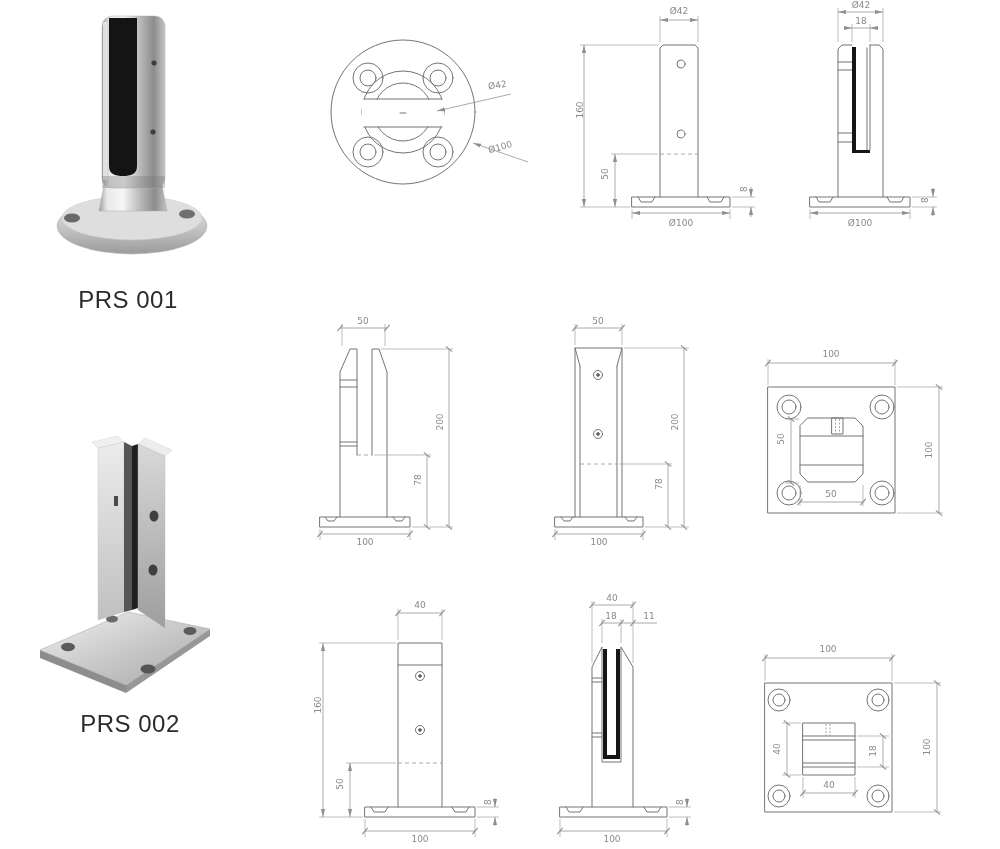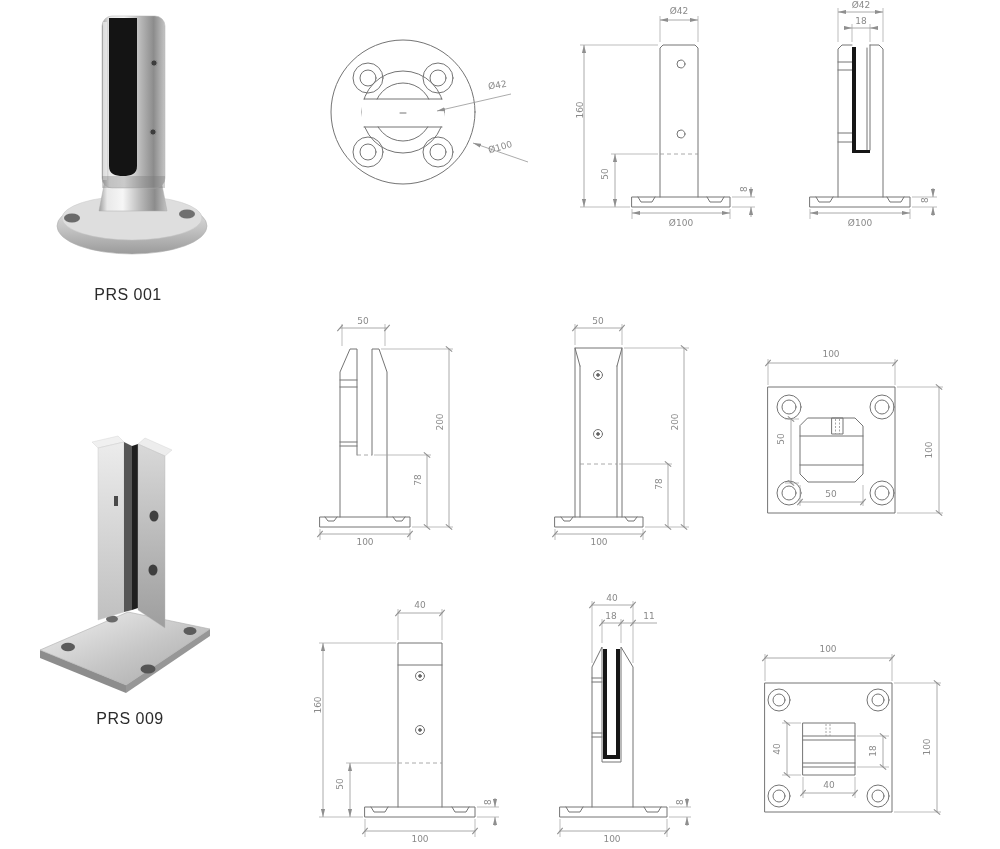--- a/index.html
+++ b/index.html
@@ -5,21 +5,21 @@
   * { margin:0; padding:0; box-sizing:border-box; }
   html,body { background:#ffffff; font-family:"Liberation Sans","DejaVu Sans",sans-serif; }
   #stage { position:relative; width:1000px; height:849px; background:#ffffff; overflow:hidden; }
   svg.drw { position:absolute; overflow:visible; }
   .dl  { stroke:#747474; stroke-width:1; fill:none; stroke-linejoin:round; stroke-linecap:round; }
   .dim { stroke:#959595; stroke-width:0.8; fill:none; }
   .ext { stroke:#a0a0a0; stroke-width:0.7; fill:none; }
   .dsh { stroke:#949494; stroke-width:0.8; fill:none; stroke-dasharray:4 3; }
   .dt2 { stroke:#8f8f8f; stroke-width:0.8; fill:none; stroke-dasharray:2 1.5; }
   svg.drw text { font-family:"DejaVu Sans",sans-serif; font-size:9px; fill:#8a8a8a; }
-  .plabel { position:absolute; width:170px; text-align:center; font-size:16px;
+  .plabel { position:absolute; width:170px; text-align:center; font-size:24px;
             color:#2b2b2b; letter-spacing:0.5px; }
 </style>
 </head>
 <body>
 
 <div id="stage">
 
   <svg class="drw" style="left:315px;top:10px" width="235" height="195">
     <defs>
       <marker id="mA" viewBox="0 0 10 6" refX="10" refY="3" markerWidth="8" markerHeight="5" markerUnits="userSpaceOnUse" orient="auto-start-reverse">
@@ -440,15 +440,15 @@
       <polygon points="70,16 96,10 96,180 70,188" fill="url(#gPr1)" stroke="#c2c2c2" stroke-width="0.4"></polygon>
       <polygon points="96,10 104,14 104,178 96,180" fill="#565656"></polygon>
       <polygon points="104,14 110,12 110,176 104,178" fill="#1f1f1f"></polygon>
       <polygon points="110,12 137,24 144,18 117,6" fill="#ededed" stroke="#d0d0d0" stroke-width="0.4"></polygon>
       <polygon points="110,12 137,24 137,196 110,178" fill="url(#gPr2)" stroke="#b5b5b5" stroke-width="0.4"></polygon>
       <rect x="86" y="64" width="4" height="10" fill="#4a4a4a"></rect>
       <ellipse cx="126" cy="84" rx="4.5" ry="5.5" fill="#3f3f3f"></ellipse>
       <ellipse cx="125" cy="138" rx="4.5" ry="5.5" fill="#3f3f3f"></ellipse>
     </g>
   </svg>
-  <div class="plabel" style="left:45px;top:710px">PRS 009</div>
+  <div class="plabel" style="left:45px;top:710px">PRS 002</div>
 
 </div>
 
 </body></html>

